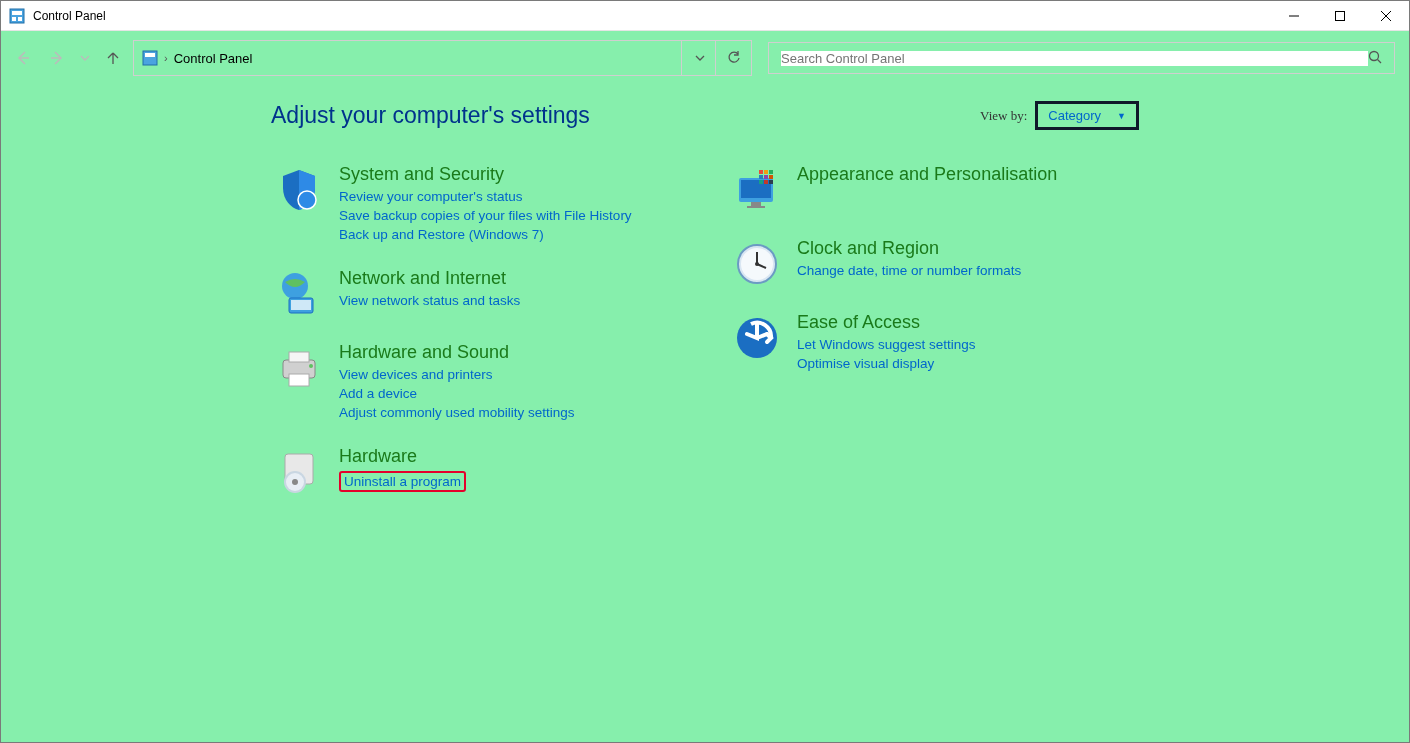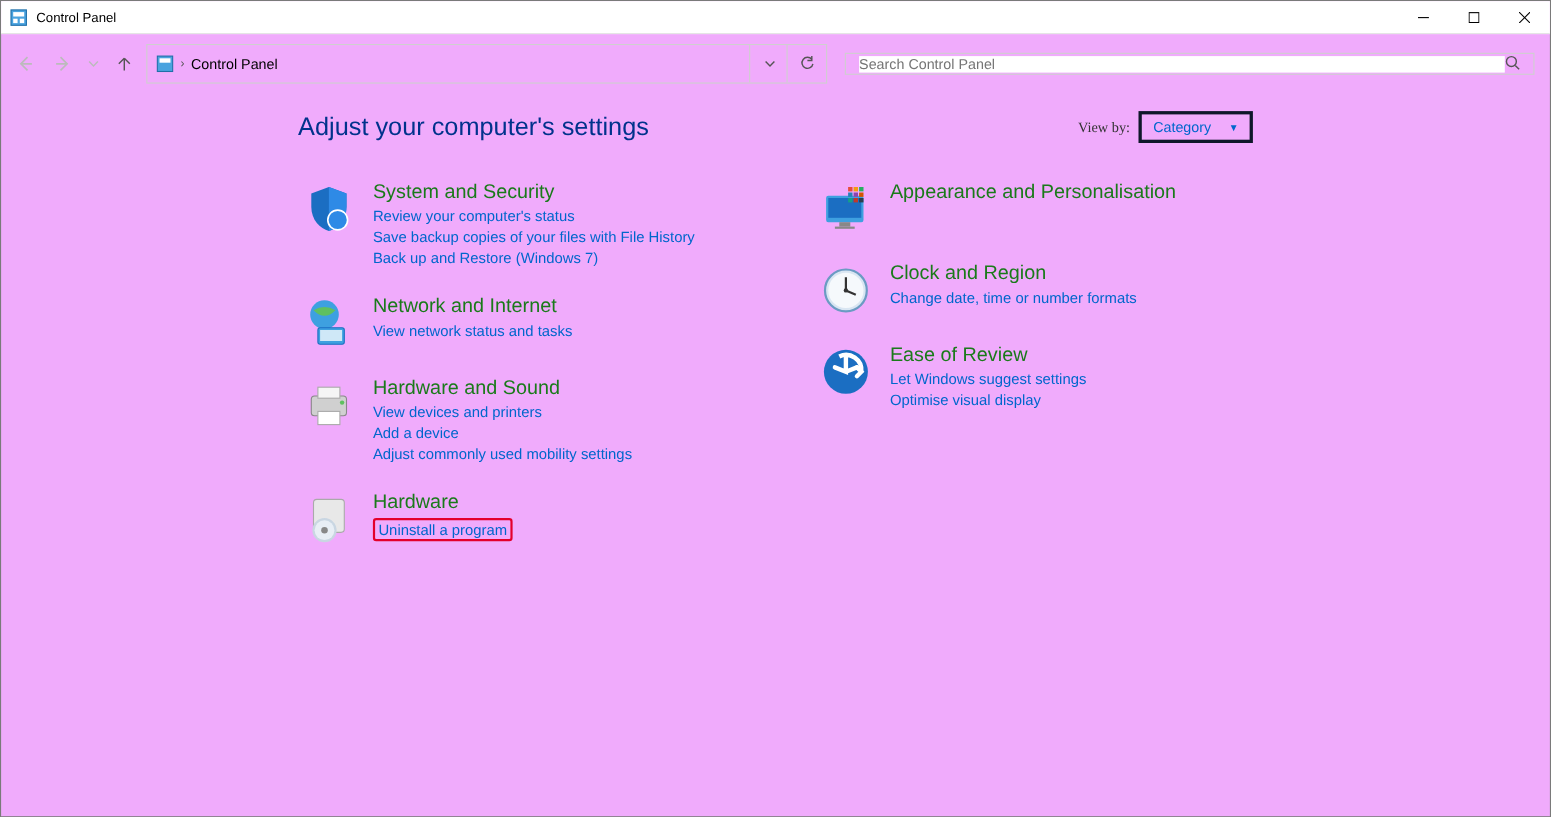--- a/index.html
+++ b/index.html
@@ -11,21 +11,21 @@
     width: 1410px;
     height: 743px;
     overflow: hidden;
   }
   .window {
     border: 1px solid #7a7a7a;
     width: 100%;
     height: 100%;
     display: flex;
     flex-direction: column;
-    background: #f0abfc;
+    background: #86efac;
   }
   .titlebar {
     height: 30px;
     display: flex;
     align-items: center;
     background: #fff;
     border-bottom: 1px solid #e5e5e5;
   }
   .titlebar .app-icon {
     width: 16px; height: 16px;
@@ -74,21 +74,21 @@
   .addr-btn {
     width:36px; height:34px;
     display:flex;align-items:center;justify-content:center;
     border-left:1px solid #cfcfcf;
     color:#555;
     margin-right:-8px;
   }
   .addr-btn.refresh { border-left:1px solid #cfcfcf; }
   .searchbar {
     flex: 1;
-    height: 20px;
+    height: 32px;
     border: 1px solid #cfcfcf;
     display:flex; align-items:center;
     padding: 0 12px;
     margin-left: 10px;
     margin-right: 6px;
   }
   .searchbar input {
     border:none; outline:none; flex:1;
     font-size:13px; color:#555;
     font-family: inherit;
@@ -122,21 +122,21 @@
     border:3px solid #0f172a;
     padding:4px 10px;
     color:#0066cc;
     font-size:13px;
     display:flex; align-items:center; gap:16px;
   }
   .viewby-select .caret { font-size:9px; }
 
   .categories {
     display:flex;
-    gap:60px;
+    gap:48px;
     padding: 16px 0 0 270px;
   }
   .col { width: 410px; }
   .cat {
     display:flex;
     margin-bottom: 22px;
   }
   .cat-icon {
     width:56px; height:52px;
     flex:0 0 56px;
@@ -390,21 +390,21 @@
         <div class="cat">
           <div class="cat-icon">
             <svg width="48" height="48" viewBox="0 0 48 48">
                 <circle cx="24" cy="24" r="20" fill="#1b6ec2"></circle>
                 <path d="M24 10 L24 24 L14 20 M24 24 L34 20" stroke="#fff" stroke-width="4" fill="none" stroke-linecap="round"></path>
                 <path d="M18 10 A14 14 0 0 1 38 24" fill="none" stroke="#fff" stroke-width="4"></path>
                 <path d="M34 20 L38 24 L34 28" fill="none" stroke="#fff" stroke-width="4" stroke-linecap="round"></path>
               </svg>
           </div>
           <div class="cat-body">
-            <div class="cat-title">Ease of Review</div>
+            <div class="cat-title">Ease of Access</div>
             <a class="cat-link">Let Windows suggest settings</a>
             <a class="cat-link">Optimise visual display</a>
           </div>
         </div>
 
       </div>
     </div>
   </div>
 
 </div>

